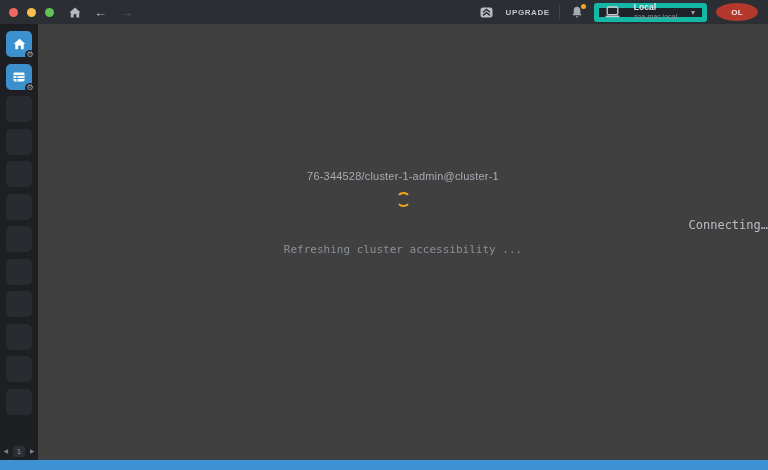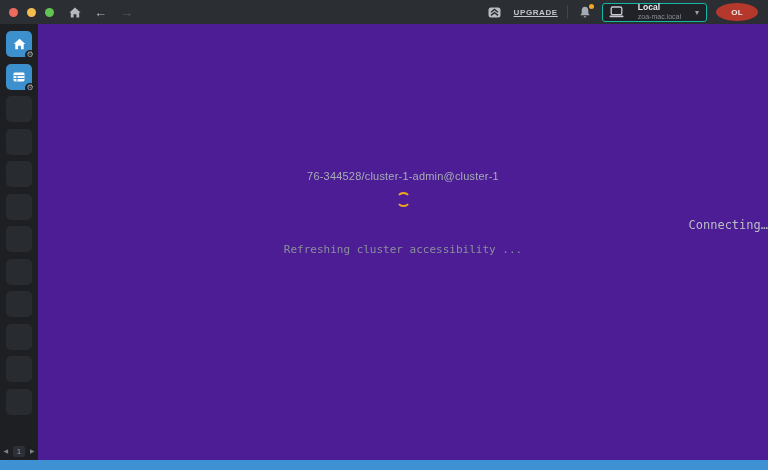--- a/index.html
+++ b/index.html
@@ -19,27 +19,27 @@
   .tl.red{background:#ee6a5f;}
   .tl.yellow{background:#f5bd4f;}
   .tl.green{background:#61c354;}
   .nav-icons{display:flex;align-items:center;gap:13px;margin-left:15px;}
   .nav-icons .homeicon{display:flex;align-items:center;}
   .arrow{font-size:13px;line-height:1;cursor:default;}
   .arrow.back{color:#b4b9c0;}
   .arrow.fwd{color:#565a61;}
   .topbar-right{margin-left:auto;display:flex;align-items:center;gap:9px;}
   .upgrade{display:flex;align-items:center;gap:13px;color:#c3c7cd;
-    font-size:8px;font-weight:600;letter-spacing:.6px;cursor:pointer;text-decoration:underline;}
+    font-size:8px;font-weight:600;letter-spacing:.6px;cursor:pointer;}
   .tb-divider{width:1px;height:14px;background:#41454c;}
   .bell-wrap{position:relative;display:flex;align-items:center;cursor:pointer;margin:0 2px;}
   .notif-dot{position:absolute;top:-2px;right:-3px;width:5px;height:5px;border-radius:50%;background:#f5a623;}
   .cluster-select{
     display:flex;align-items:center;gap:14px;background:#202227;
-    border:1px solid #14b8a6;border-radius:3px;height:19px;
+    border:5px solid #14b8a6;border-radius:3px;height:19px;
     padding:1px 7px 1px 6px;min-width:98px;cursor:pointer;
   }
   .cs-text{display:flex;flex-direction:column;line-height:1.15;}
   .cs-title{font-size:8.5px;font-weight:bold;color:#e8eaed;}
   .cs-sub{font-size:7px;color:#8b9097;}
   .caret{margin-left:auto;font-size:8px;color:#9aa0a8;}
   .avatar{
     width:42px;height:18px;border-radius:50%;background:#b5382c;color:#f4ebe9;
     font-size:8px;font-weight:bold;display:flex;align-items:center;justify-content:center;
     letter-spacing:.3px;cursor:pointer;
@@ -65,21 +65,21 @@
     position:absolute;bottom:3px;left:0;right:0;height:12px;
     display:flex;align-items:center;justify-content:center;gap:5px;
   }
   .page-arrow{font-size:6px;color:#7b8189;line-height:1;cursor:pointer;
     font-family:"DejaVu Sans",sans-serif;}
   .page-num{
     min-width:12px;height:11px;background:#2c2f35;border-radius:2px;
     font-size:8px;color:#9097a0;display:flex;align-items:center;justify-content:center;
   }
   
-  .main{flex:1;position:relative;background:#4c1d95;}
+  .main{flex:1;position:relative;background:#404040;}
   .connect-block{position:absolute;top:146px;left:0;right:0;text-align:center;}
   .cluster-id{font-size:11px;color:#a6acb4;letter-spacing:.2px;}
   .spinner{
     width:15px;height:15px;border-radius:50%;margin:10px auto 0;
     border:2.5px solid transparent;border-top-color:#f0a81f;border-bottom-color:#f0a81f;
     animation:spin 1s linear infinite;
   }
   @keyframes spin{from{transform:rotate(25deg)}to{transform:rotate(385deg)}}
   .connecting{margin-top:11px;font-family:"DejaVu Sans Mono",monospace;font-size:12px;color:#b9bec5;text-align:right;}
   .status-lines{margin-top:9px;font-family:"DejaVu Sans Mono",monospace;font-size:11px;color:#8a9099;line-height:17.6px;}

